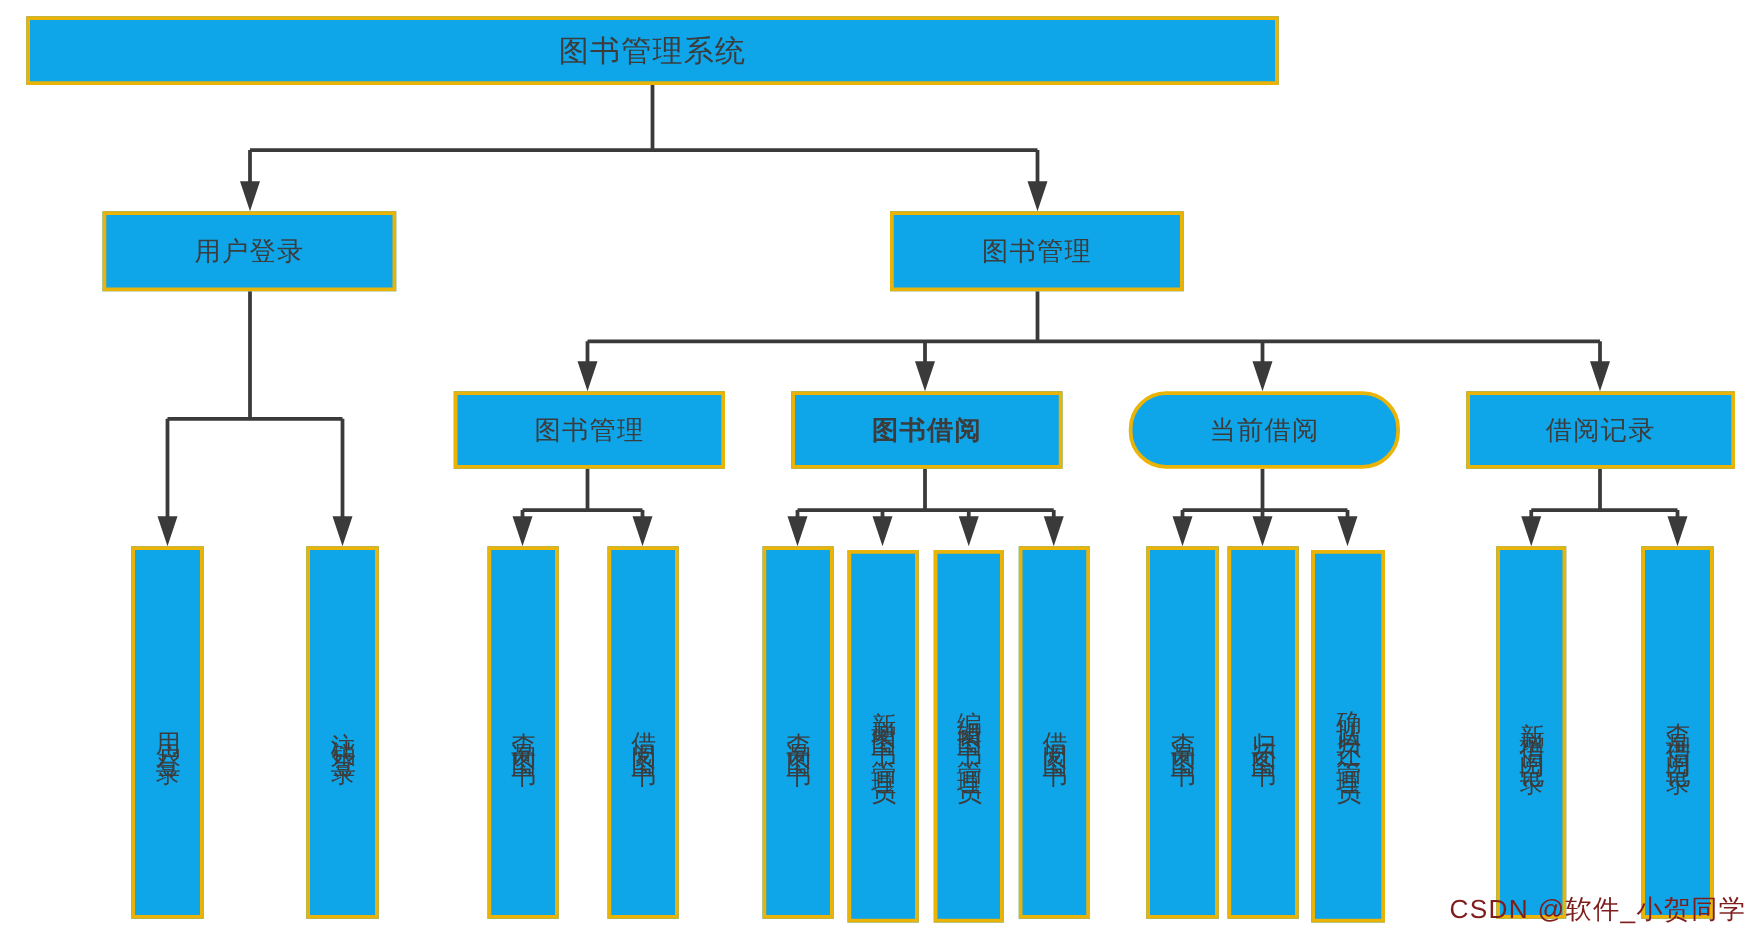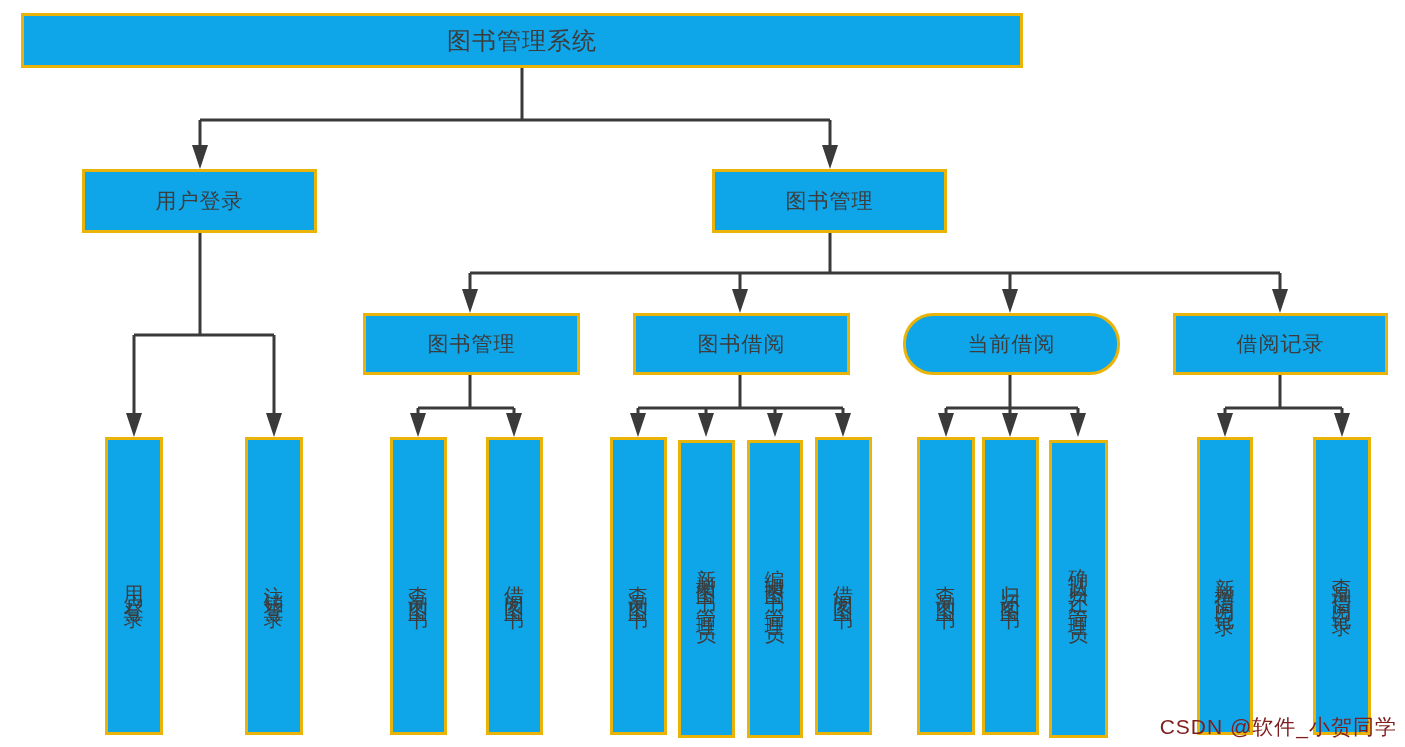--- a/index.html
+++ b/index.html
@@ -82,21 +82,21 @@
     <polygon points="1217,413 1233,413 1225,437"></polygon>
     <polygon points="1334,413 1350,413 1342,437"></polygon>
   </svg>
 
   <div class="box h title" style="left:21px;top:13px;width:1002px;height:55px;">图书管理系统</div>
 
   <div class="box h" style="left:82px;top:169px;width:235px;height:64px;">用户登录</div>
   <div class="box h" style="left:712px;top:169px;width:235px;height:64px;">图书管理</div>
 
   <div class="box h" style="left:363px;top:313px;width:217px;height:62px;">图书管理</div>
-  <div class="box h" style="left:633px;top:313px;width:217px;height:62px;">图书借阅</div>
+  <div class="box h" style="left:633px;top:313px;width:217px;height:62px;font-weight:bold;">图书借阅</div>
   <div class="box h" style="left:903px;top:313px;width:217px;height:62px;border-radius:30px;">当前借阅</div>
   <div class="box h" style="left:1173px;top:313px;width:215px;height:62px;">借阅记录</div>
 
   <div class="box v" style="left:105px;top:437px;width:58px;height:298px;">用户登录</div>
   <div class="box v" style="left:245px;top:437px;width:58px;height:298px;">注销登录</div>
 
   <div class="box v" style="left:390px;top:437px;width:57px;height:298px;">查询图书</div>
   <div class="box v" style="left:486px;top:437px;width:57px;height:298px;">借阅图书</div>
 
   <div class="box v" style="left:610px;top:437px;width:57px;height:298px;">查询图书</div>

